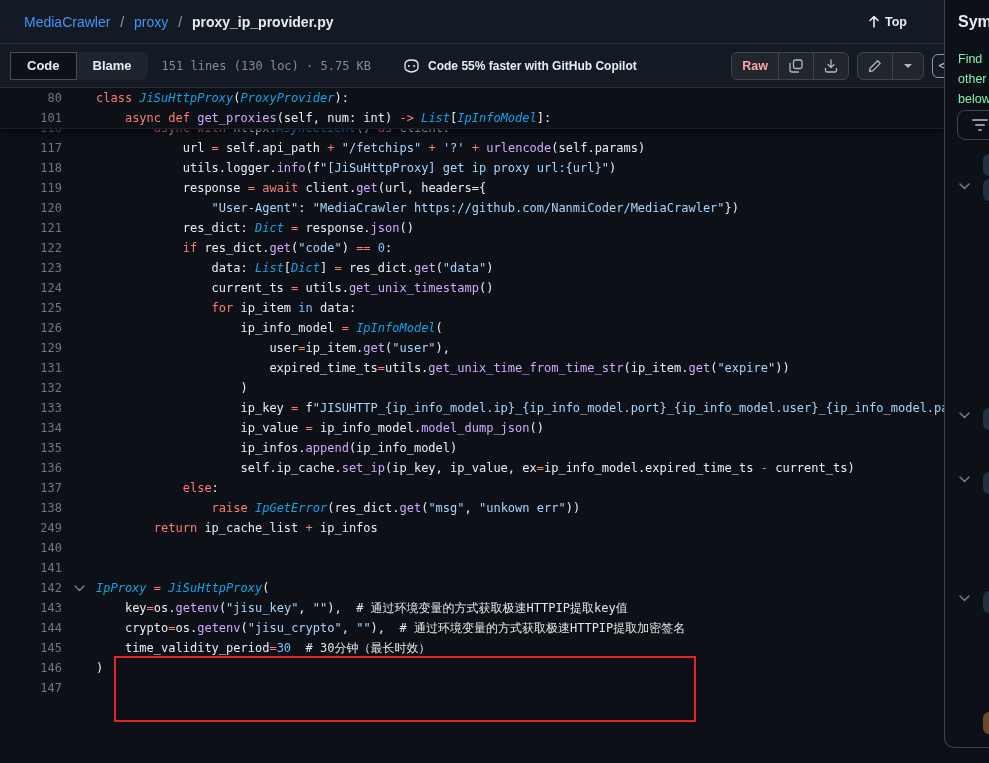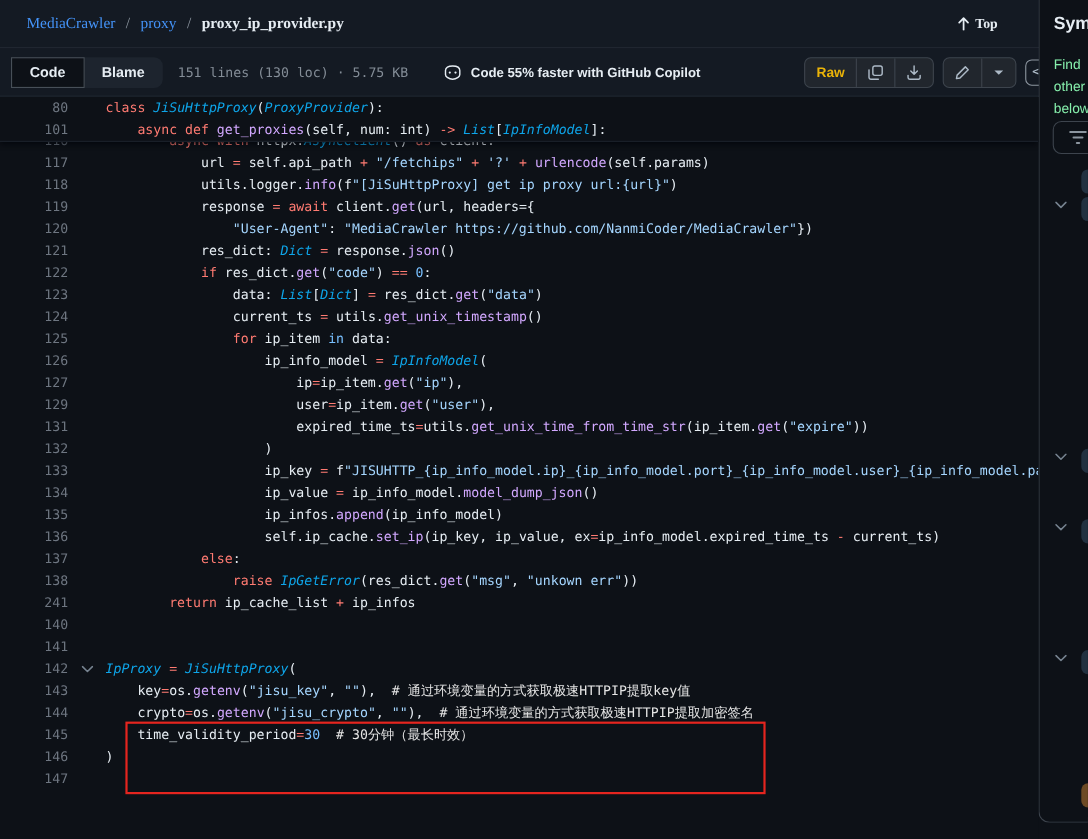--- a/index.html
+++ b/index.html
@@ -3,21 +3,21 @@
 <meta charset="utf-8">
 <style>
   * { margin:0; padding:0; box-sizing:border-box; }
   html,body { width:989px; height:763px; overflow:hidden; background:#0d1117;
               font-family:"Liberation Sans", sans-serif; color:#e6edf3; }
   .mono { font-family:"DejaVu Sans Mono", monospace; }
 
   
   .crumbbar { position:absolute; left:0; top:0; width:989px; height:44px;
               background:#141a23; border-bottom:1px solid #262d37;
-              display:flex; align-items:center; padding:0 36px 0 24px;font-family:Liberation Serif, serif; }
+              display:flex; align-items:center; padding:0 36px 0 24px; }
   .crumb { font-size:14px; }
   .crumb a { color:#4493f8; text-decoration:none; cursor:pointer; }
   .crumb .sep { color:#8d96a0; margin:0 6px; }
   .crumb .file { color:#e6edf3; font-weight:700; }
   .top-link { margin-left:auto; margin-right:46px; font-size:12.5px; font-weight:600;
               color:#e6edf3; display:flex; align-items:center; gap:5px; cursor:pointer; }
 
   
   .toolbar { position:absolute; left:0; top:44px; width:989px; height:44px;
              background:#141a23; border-bottom:1px solid #262d37;
@@ -26,21 +26,21 @@
   .seg .segbtn { font-size:13px; font-weight:600; color:#e6edf3; padding:0 16px;
                  height:28px; display:flex; align-items:center; border-radius:0; cursor:pointer; }
   .seg .active { background:#0d1117; border:1px solid #474f58; }
   .stats { color:#848d97; font-size:12px; margin-left:14px; }
   .copilot { display:flex; align-items:center; gap:8px; margin-left:32px; font-size:12px;
              font-weight:600; color:#e6edf3; cursor:pointer; }
   .rightbtns { margin-left:auto; margin-right:31px; display:flex; align-items:center; gap:8px; }
   .btngroup { display:flex; align-items:stretch; height:28px; border:1px solid #3d444d;
               border-radius:6px; background:#21262d; overflow:hidden; }
   .gbtn { display:flex; align-items:center; justify-content:center; padding:0 10px;
-          color:#eab308; font-size:12.5px; font-weight:600; cursor:pointer; }
+          color:#fca5a5; font-size:12.5px; font-weight:600; cursor:pointer; }
   .gbtn + .gbtn { border-left:1px solid #3d444d; }
   .iconbtn svg { display:block; }
   .codesq { width:26px; height:24px; border:1.5px solid #8d96a0; border-radius:6px;
             color:#adbac7; font-size:10px; font-weight:700; display:flex; align-items:center;
             justify-content:center; cursor:pointer; letter-spacing:0.5px; }
 
   
   .codepanel { position:absolute; left:0; top:88px; width:944px; height:675px;
                background:#0d1117; overflow:hidden; }
   .codescroll { position:absolute; left:0; top:30px; width:944px; }
@@ -145,31 +145,30 @@
       <div class="crow"><span class="ln mono">117</span><span class="fold"></span><span class="src">            <span class="tk-p">url </span><span class="tk-k">=</span><span class="tk-p"> self.api_path </span><span class="tk-k">+</span><span class="tk-p"> </span><span class="tk-s">"/fetchips"</span><span class="tk-p"> </span><span class="tk-k">+</span><span class="tk-p"> </span><span class="tk-s">'?'</span><span class="tk-p"> </span><span class="tk-k">+</span><span class="tk-p"> </span><span class="tk-f">urlencode</span><span class="tk-p">(self.params)</span></span></div>
       <div class="crow"><span class="ln mono">118</span><span class="fold"></span><span class="src">            <span class="tk-p">utils.logger.</span><span class="tk-f">info</span><span class="tk-p">(f</span><span class="tk-s">"[JiSuHttpProxy] get ip proxy url:{url}"</span><span class="tk-p">)</span></span></div>
       <div class="crow"><span class="ln mono">119</span><span class="fold"></span><span class="src">            <span class="tk-p">response </span><span class="tk-k">=</span><span class="tk-p"> </span><span class="tk-k">await</span><span class="tk-p"> client.</span><span class="tk-f">get</span><span class="tk-p">(url, headers={</span></span></div>
       <div class="crow"><span class="ln mono">120</span><span class="fold"></span><span class="src">                <span class="tk-s">"User-Agent"</span><span class="tk-p">: </span><span class="tk-s">"MediaCrawler https://github.com/NanmiCoder/MediaCrawler"</span><span class="tk-p">})</span></span></div>
       <div class="crow"><span class="ln mono">121</span><span class="fold"></span><span class="src">            <span class="tk-p">res_dict: </span><span class="tk-c">Dict</span><span class="tk-p"> </span><span class="tk-k">=</span><span class="tk-p"> response.</span><span class="tk-f">json</span><span class="tk-p">()</span></span></div>
       <div class="crow"><span class="ln mono">122</span><span class="fold"></span><span class="src">            <span class="tk-k">if</span><span class="tk-p"> res_dict.</span><span class="tk-f">get</span><span class="tk-p">(</span><span class="tk-s">"code"</span><span class="tk-p">) </span><span class="tk-k">==</span><span class="tk-p"> </span><span class="tk-n">0</span><span class="tk-p">:</span></span></div>
       <div class="crow"><span class="ln mono">123</span><span class="fold"></span><span class="src">                <span class="tk-p">data: </span><span class="tk-c">List</span><span class="tk-p">[</span><span class="tk-c">Dict</span><span class="tk-p">] </span><span class="tk-k">=</span><span class="tk-p"> res_dict.</span><span class="tk-f">get</span><span class="tk-p">(</span><span class="tk-s">"data"</span><span class="tk-p">)</span></span></div>
       <div class="crow"><span class="ln mono">124</span><span class="fold"></span><span class="src">                <span class="tk-p">current_ts </span><span class="tk-k">=</span><span class="tk-p"> utils.</span><span class="tk-f">get_unix_timestamp</span><span class="tk-p">()</span></span></div>
       <div class="crow"><span class="ln mono">125</span><span class="fold"></span><span class="src">                <span class="tk-k">for</span><span class="tk-p"> ip_item </span><span class="tk-n">in</span><span class="tk-p"> data:</span></span></div>
       <div class="crow"><span class="ln mono">126</span><span class="fold"></span><span class="src">                    <span class="tk-p">ip_info_model </span><span class="tk-k">=</span><span class="tk-p"> </span><span class="tk-c">IpInfoModel</span><span class="tk-p">(</span></span></div>
-      <div class="crow"><span class="ln mono">127</span><span class="fold"></span><span class="src">                        <span class="tk-p">ip</span><span class="tk-k">=</span><span class="tk-p">ip_item.</span><span class="tk-f">get</span><span class="tk-p">(</span><span class="tk-s">"ip"</span><span class="tk-p">),</span></span></div>
       <div class="crow"><span class="ln mono">129</span><span class="fold"></span><span class="src">                        <span class="tk-p">user</span><span class="tk-k">=</span><span class="tk-p">ip_item.</span><span class="tk-f">get</span><span class="tk-p">(</span><span class="tk-s">"user"</span><span class="tk-p">),</span></span></div>
       <div class="crow"><span class="ln mono">131</span><span class="fold"></span><span class="src">                        <span class="tk-p">expired_time_ts</span><span class="tk-k">=</span><span class="tk-p">utils.</span><span class="tk-f">get_unix_time_from_time_str</span><span class="tk-p">(ip_item.</span><span class="tk-f">get</span><span class="tk-p">(</span><span class="tk-s">"expire"</span><span class="tk-p">))</span></span></div>
       <div class="crow"><span class="ln mono">132</span><span class="fold"></span><span class="src">                    <span class="tk-p">)</span></span></div>
       <div class="crow"><span class="ln mono">133</span><span class="fold"></span><span class="src">                    <span class="tk-p">ip_key </span><span class="tk-k">=</span><span class="tk-p"> f</span><span class="tk-s">"JISUHTTP_{ip_info_model.ip}_{ip_info_model.port}_{ip_info_model.user}_{ip_info_model.password}"</span></span></div>
       <div class="crow"><span class="ln mono">134</span><span class="fold"></span><span class="src">                    <span class="tk-p">ip_value </span><span class="tk-k">=</span><span class="tk-p"> ip_info_model.</span><span class="tk-f">model_dump_json</span><span class="tk-p">()</span></span></div>
       <div class="crow"><span class="ln mono">135</span><span class="fold"></span><span class="src">                    <span class="tk-p">ip_infos.</span><span class="tk-f">append</span><span class="tk-p">(ip_info_model)</span></span></div>
       <div class="crow"><span class="ln mono">136</span><span class="fold"></span><span class="src">                    <span class="tk-p">self.ip_cache.</span><span class="tk-f">set_ip</span><span class="tk-p">(ip_key, ip_value, ex</span><span class="tk-k">=</span><span class="tk-p">ip_info_model.expired_time_ts </span><span class="tk-k">-</span><span class="tk-p"> current_ts)</span></span></div>
       <div class="crow"><span class="ln mono">137</span><span class="fold"></span><span class="src">            <span class="tk-k">else</span><span class="tk-p">:</span></span></div>
       <div class="crow"><span class="ln mono">138</span><span class="fold"></span><span class="src">                <span class="tk-k">raise</span><span class="tk-p"> </span><span class="tk-c">IpGetError</span><span class="tk-p">(res_dict.</span><span class="tk-f">get</span><span class="tk-p">(</span><span class="tk-s">"msg"</span><span class="tk-p">, </span><span class="tk-s">"unkown err"</span><span class="tk-p">))</span></span></div>
-      <div class="crow"><span class="ln mono">241</span><span class="fold"></span><span class="src">        <span class="tk-k">return</span><span class="tk-p"> ip_cache_list </span><span class="tk-k">+</span><span class="tk-p"> ip_infos</span></span></div>
+      <div class="crow"><span class="ln mono">249</span><span class="fold"></span><span class="src">        <span class="tk-k">return</span><span class="tk-p"> ip_cache_list </span><span class="tk-k">+</span><span class="tk-p"> ip_infos</span></span></div>
       <div class="crow"><span class="ln mono">140</span><span class="fold"></span><span class="src"></span></div>
       <div class="crow"><span class="ln mono">141</span><span class="fold"></span><span class="src"></span></div>
       <div class="crow"><span class="ln mono">142</span><span class="fold"><svg width="11" height="7" viewBox="0 0 11 7">
             <path d="M1 1l4.5 4.5L10 1" stroke="#768390" stroke-width="1.4" fill="none" stroke-linecap="round" stroke-linejoin="round"></path>
           </svg></span><span class="src"><span class="tk-c">IpProxy</span><span class="tk-p"> </span><span class="tk-k">=</span><span class="tk-p"> </span><span class="tk-c">JiSuHttpProxy</span><span class="tk-p">(</span></span></div>
       <div class="crow"><span class="ln mono">143</span><span class="fold"></span><span class="src">    <span class="tk-p">key</span><span class="tk-k">=</span><span class="tk-p">os.</span><span class="tk-f">getenv</span><span class="tk-p">(</span><span class="tk-s">"jisu_key"</span><span class="tk-p">, </span><span class="tk-s">""</span><span class="tk-p">),  </span><span class="tk-m"># 通过环境变量的方式获取极速HTTPIP提取key值</span></span></div>
       <div class="crow"><span class="ln mono">144</span><span class="fold"></span><span class="src">    <span class="tk-p">crypto</span><span class="tk-k">=</span><span class="tk-p">os.</span><span class="tk-f">getenv</span><span class="tk-p">(</span><span class="tk-s">"jisu_crypto"</span><span class="tk-p">, </span><span class="tk-s">""</span><span class="tk-p">),  </span><span class="tk-m"># 通过环境变量的方式获取极速HTTPIP提取加密签名</span></span></div>
       <div class="crow"><span class="ln mono">145</span><span class="fold"></span><span class="src">    <span class="tk-p">time_validity_period</span><span class="tk-k">=</span><span class="tk-n">30</span><span class="tk-p">  </span><span class="tk-m"># 30分钟（最长时效）</span></span></div>
       <div class="crow"><span class="ln mono">146</span><span class="fold"></span><span class="src"><span class="tk-p">)</span></span></div>
       <div class="crow"><span class="ln mono">147</span><span class="fold"></span><span class="src"></span></div>

